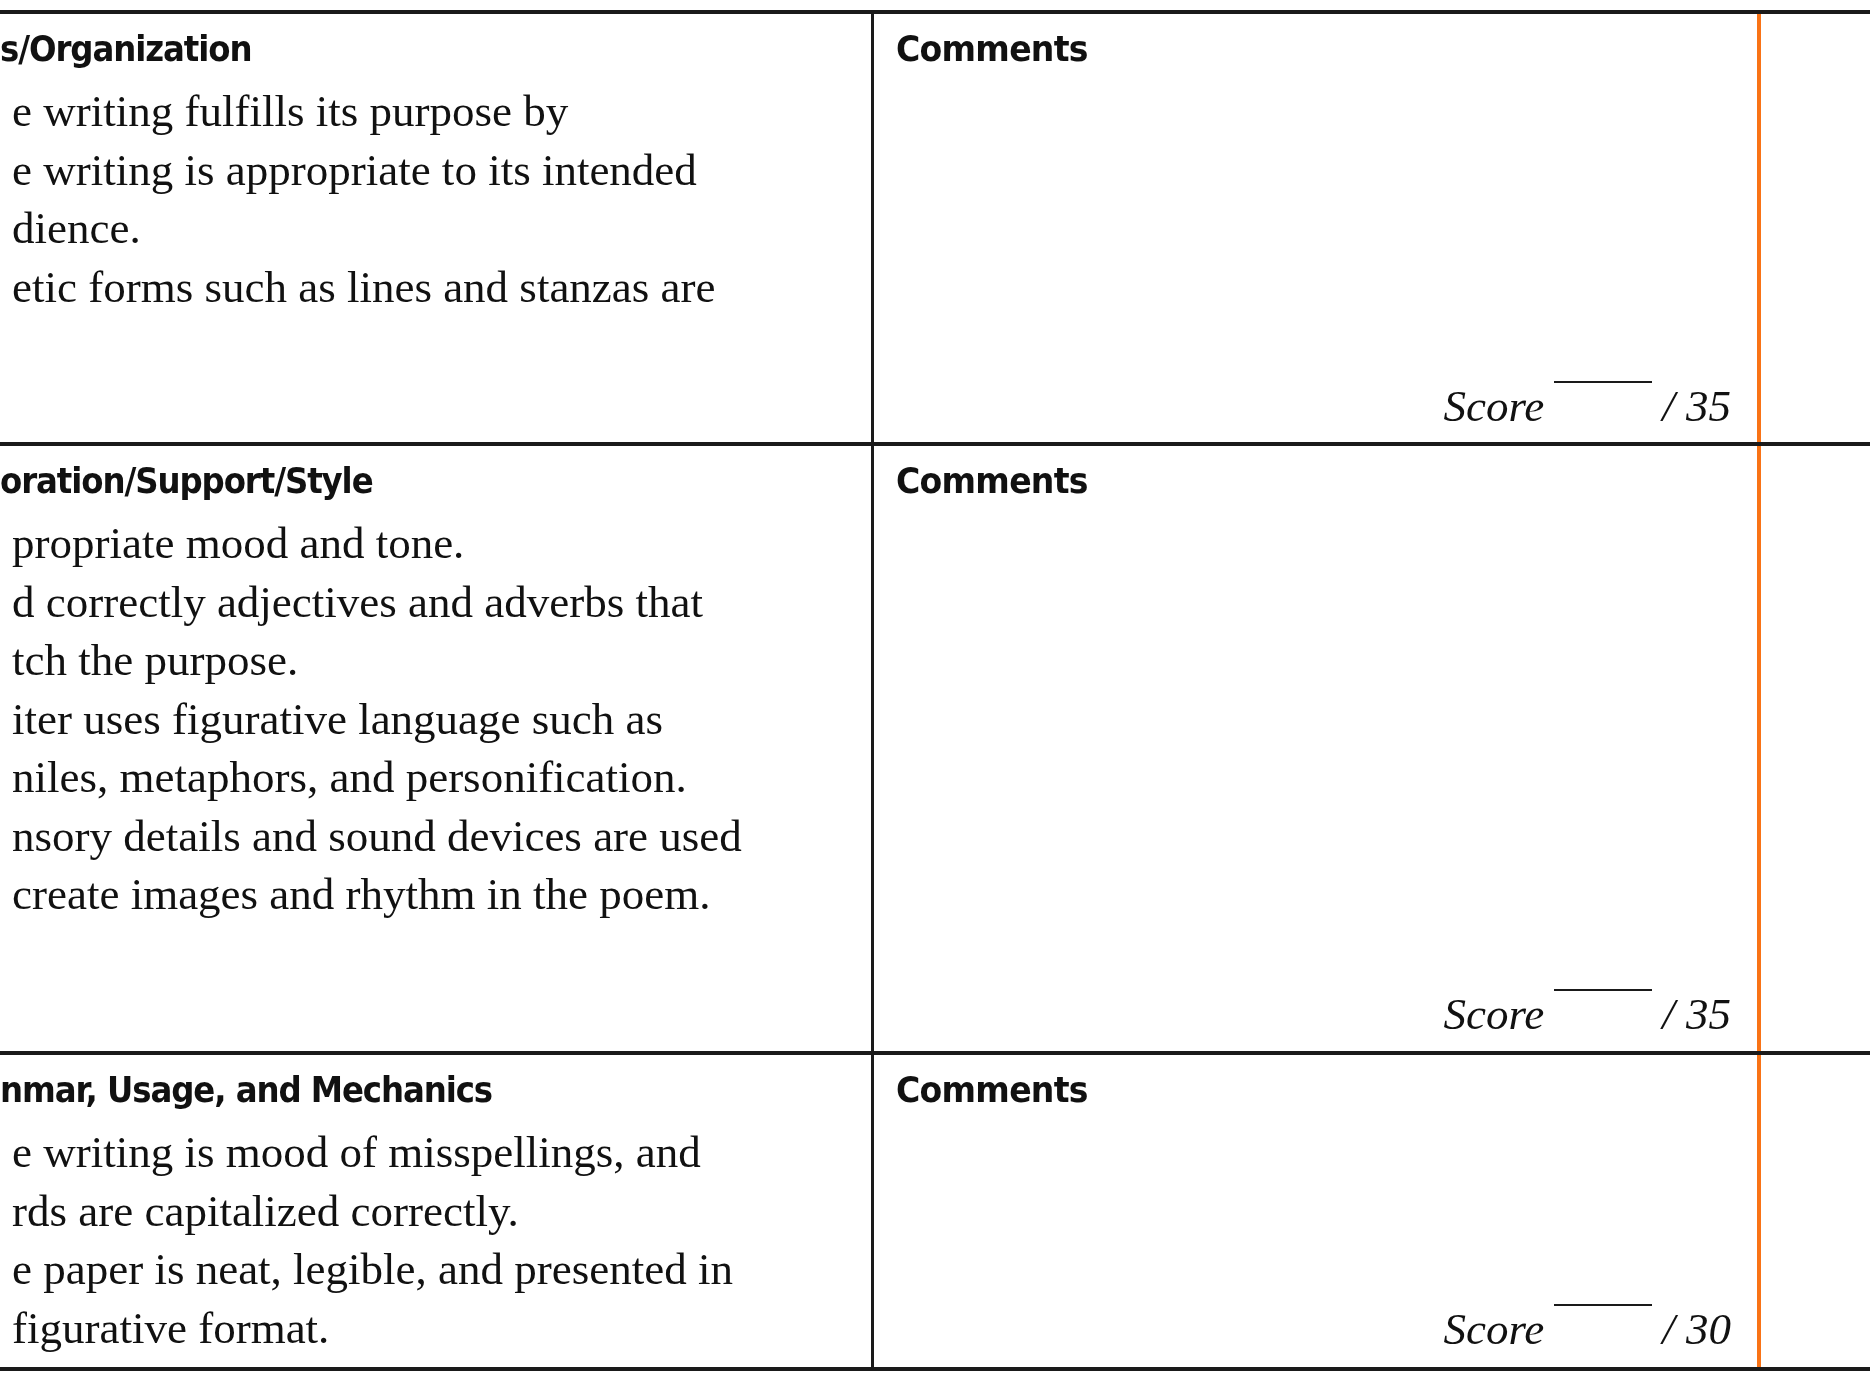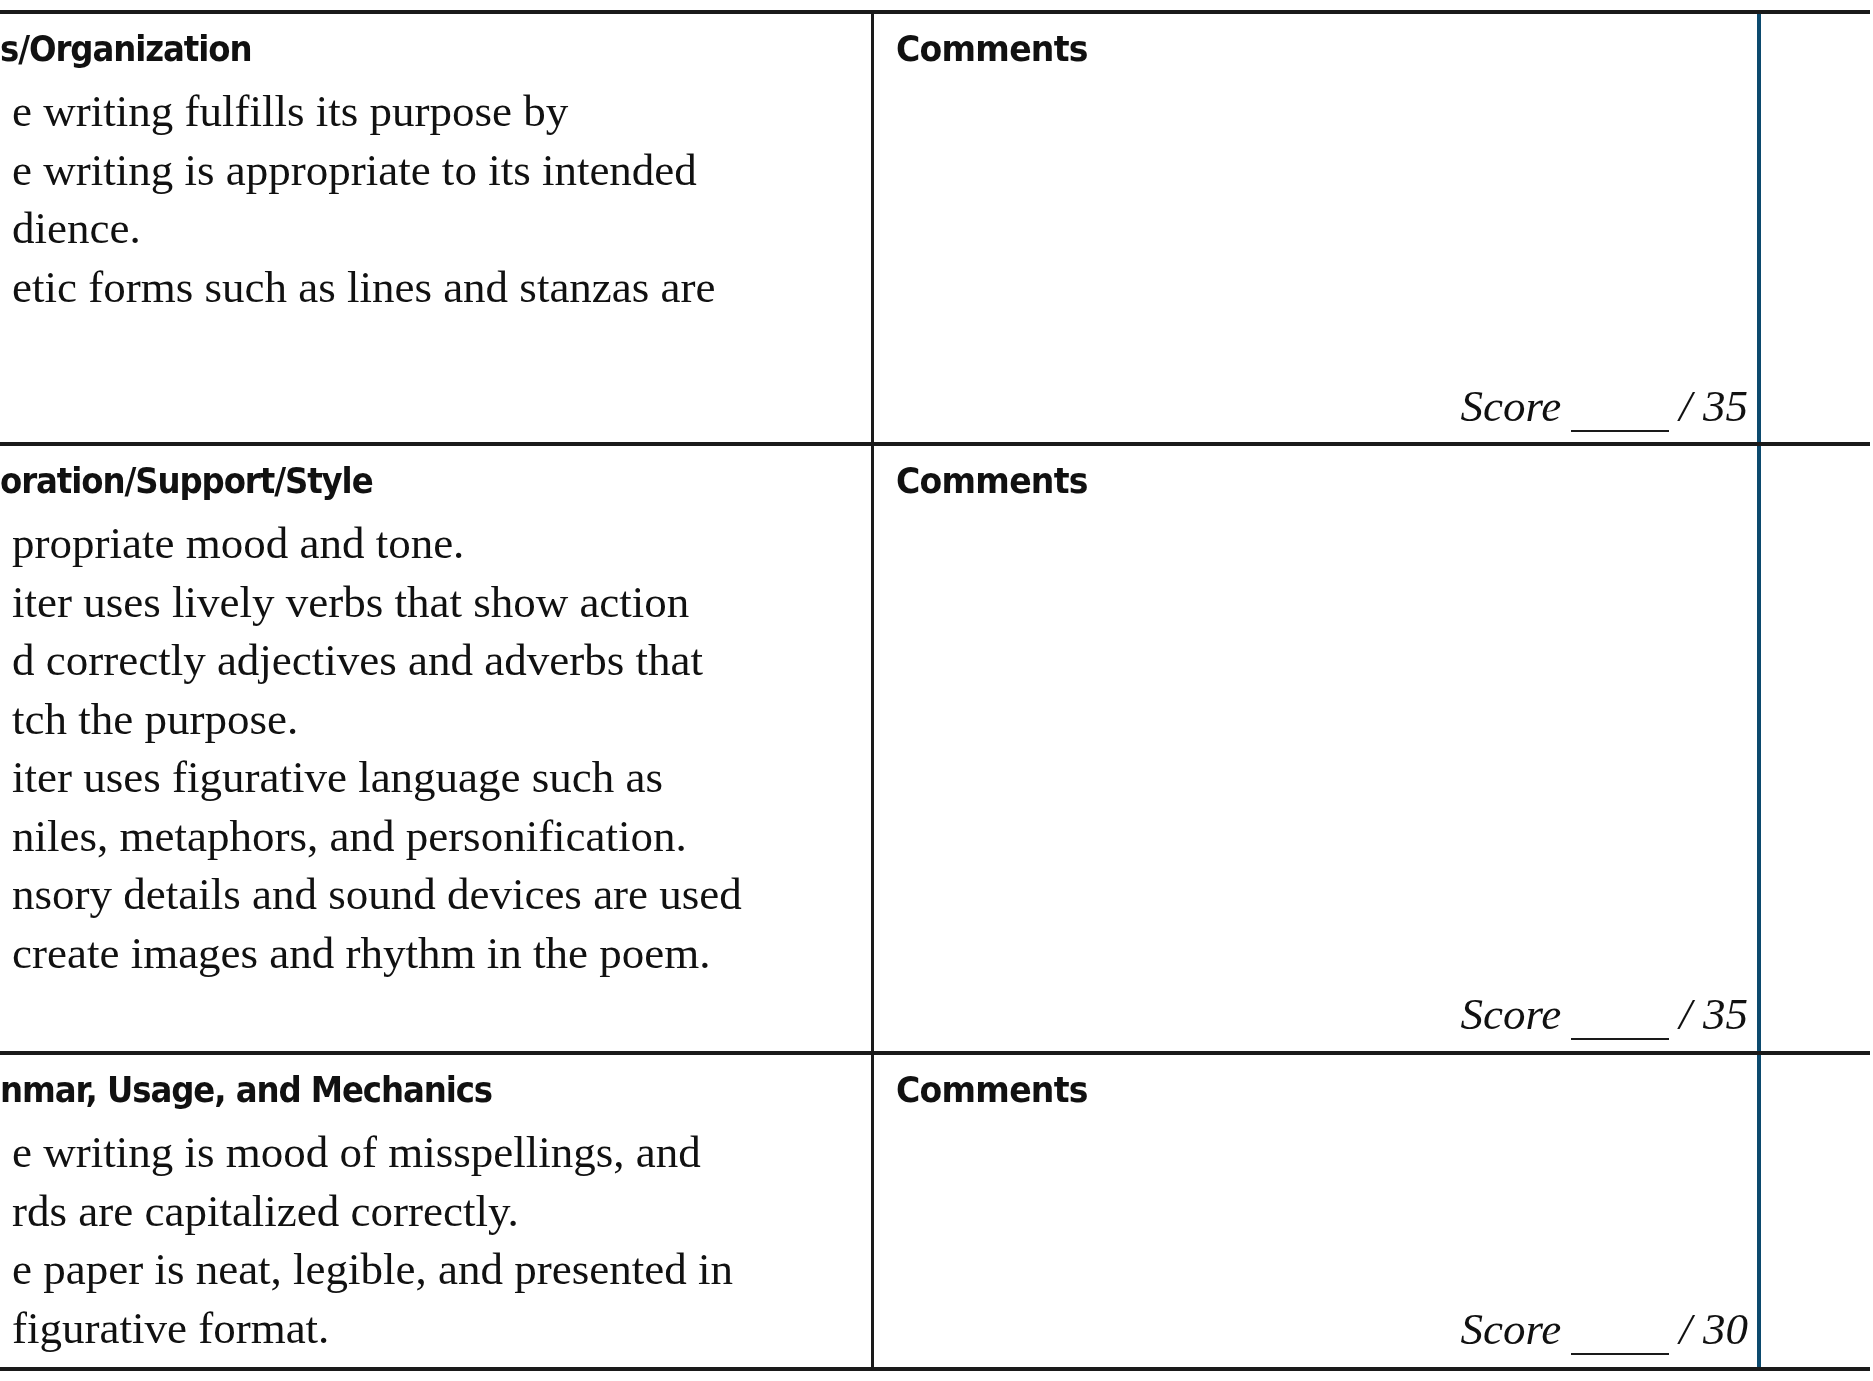--- a/index.html
+++ b/index.html
@@ -4,26 +4,26 @@
 <style>
   html, body { margin: 0; padding: 0; background: #ffffff; }
   body { width: 1873px; height: 1381px; position: relative; overflow: hidden; color: #111111; }
   .grid { position: absolute; left: -4px; top: 10px; width: 1874px; }
   .row { position: absolute; left: 0; width: 1874px; border-top: 4px solid #1a1a1a; box-sizing: border-box; }
   .row.last { border-bottom: 4px solid #1a1a1a; }
   .row1 { top: 0; height: 434px; }
   .row2 { top: 432px; height: 610px; }
   .row3 { top: 1041px; height: 320px; }
   .left { position: absolute; left: 0; top: 0; width: 875px; height: 100%; }
-  .right { position: absolute; left: 875px; top: 0; width: 890px; height: 100%; border-left: 3px solid #1a1a1a; border-right: 4px solid #0c4a6e; box-sizing: border-box; text-decoration: underline; }
+  .right { position: absolute; left: 875px; top: 0; width: 890px; height: 100%; border-left: 3px solid #1a1a1a; border-right: 4px solid #f97316; box-sizing: border-box; text-decoration: underline; }
   .heading { position: absolute; left: 4px; top: 14px; font-family: "DejaVu Sans", sans-serif; font-weight: bold; font-size: 36px; letter-spacing: -1.2px; white-space: nowrap; transform: scaleX(0.9); transform-origin: left; }
   .lines { position: absolute; left: 4px; top: 68px; font-family: "Liberation Serif", serif; font-size: 45px; line-height: 58.5px; white-space: nowrap; margin-left: 12px; }
   .line { display: block; }
   .comments { position: absolute; left: 22px; top: 14px; font-family: "DejaVu Sans", sans-serif; font-weight: bold; font-size: 36px; letter-spacing: -0.8px; transform: scaleX(0.92); transform-origin: left; }
-  .score { position: absolute; right: 9px; bottom: 12px; font-family: "Liberation Serif", serif; font-style: italic; font-size: 45px; white-space: nowrap; display: flex; align-items: flex-end; }
+  .score { position: absolute; right: 26px; bottom: 12px; font-family: "Liberation Serif", serif; font-style: italic; font-size: 45px; white-space: nowrap; display: flex; align-items: flex-start; }
   .blank { display: inline-block; width: 98px; border-bottom: 2px solid #1a1a1a; margin: 0 10px; height: 1px; }
 </style>
 </head>
 <body>
 
 <div class="grid">
 
   <div class="row row1">
     <div class="left">
       <div class="heading">s/Organization</div>
@@ -42,21 +42,20 @@
         <span>/ 35</span>
       </div>
     </div>
   </div>
 
   <div class="row row2">
     <div class="left">
       <div class="heading">oration/Support/Style</div>
       <div class="lines">
         <span class="line">propriate mood and tone.</span>
-        <span class="line">iter uses lively verbs that show action</span>
         <span class="line">d correctly adjectives and adverbs that</span>
         <span class="line">tch the purpose.</span>
         <span class="line">iter uses figurative language such as</span>
         <span class="line">niles, metaphors, and personification.</span>
         <span class="line">nsory details and sound devices are used</span>
         <span class="line">create images and rhythm in the poem.</span>
       </div>
     </div>
     <div class="right">
       <div class="comments">Comments</div>

